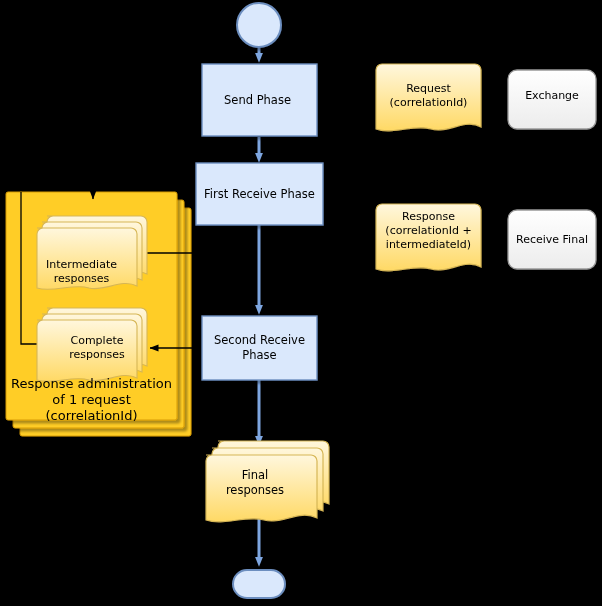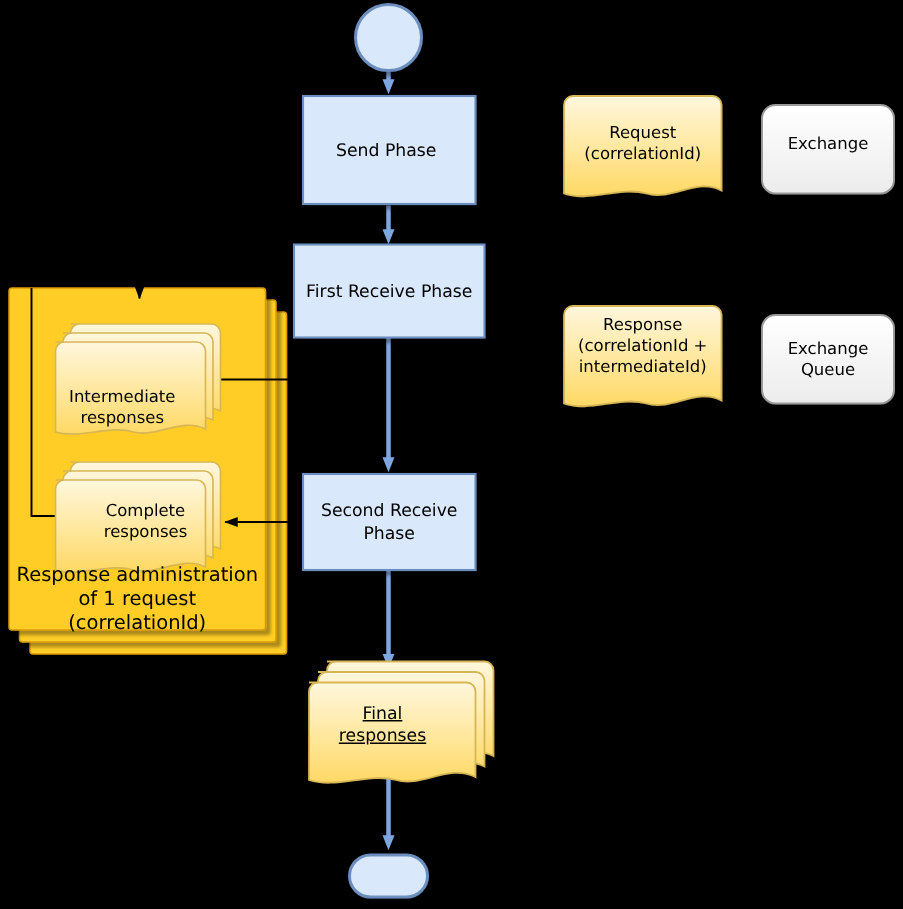--- a/index.html
+++ b/index.html
@@ -116,36 +116,36 @@
     </g>
   </svg>
 
   <div class="lbl" style="left:200px;top:64px;width:115px;height:72px;">Send Phase</div>
 
   <div class="lbl" style="left:196px;top:163px;width:127px;height:62px;">First Receive Phase</div>
 
   <div class="lbl" style="left:202px;top:316px;width:115px;height:64px;">Second Receive
 Phase</div>
 
-  <div class="lbl" style="left:206px;top:455px;width:98px;height:56px;text-decoration:underline;">Final
+  <div class="lbl" style="left:206px;top:455px;width:98px;height:56px;">Final
 responses</div>
 
   <div class="lbl small" style="left:37px;top:244px;width:89px;height:56px;">Intermediate
 responses</div>
 
   <div class="lbl small" style="left:37px;top:320px;width:120px;height:56px;">Complete
 responses</div>
 
   <div class="lbl cap" style="left:6px;top:383px;width:171px;height:34px;">Response administration
 of 1 request (correlationId)</div>
 
   <div class="lbl small" style="left:376px;top:68px;width:105px;height:56px;">Request
 (correlationId)</div>
 
   <div class="lbl small" style="left:508px;top:70px;width:88px;height:52px;">Exchange</div>
 
   <div class="lbl small" style="left:376px;top:206px;width:105px;height:49px;">Response
 (correlationId +
 intermediateId)</div>
 
-  <div class="lbl small" style="left:506px;top:210px;width:92px;height:59px;">Exchange Queue</div>
+  <div class="lbl small" style="left:506px;top:210px;width:92px;height:59px;">Receive Final</div>
 
 </div>
 
 </body></html>

